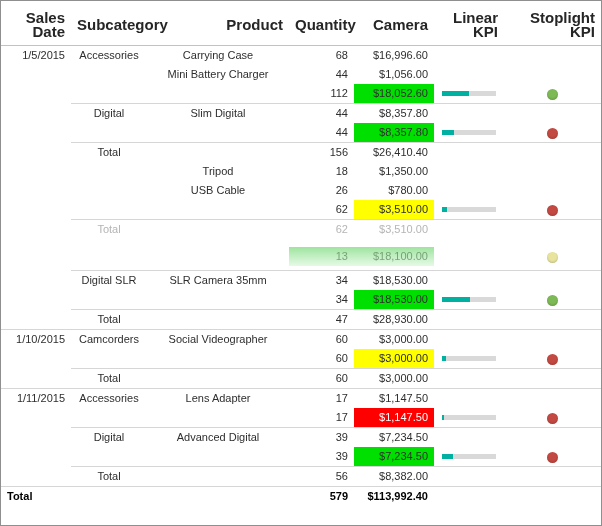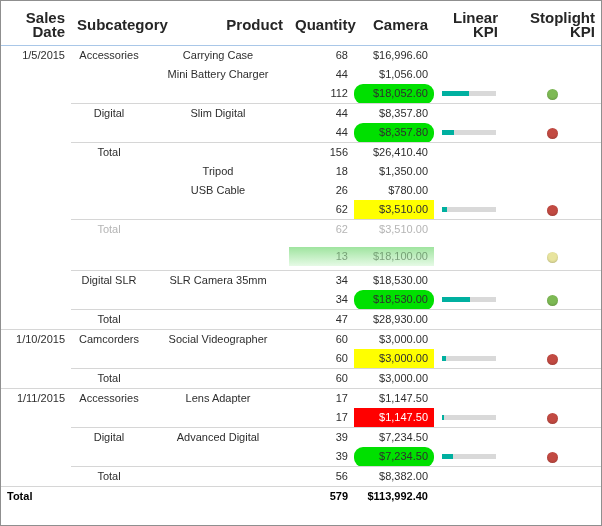--- a/index.html
+++ b/index.html
@@ -29,21 +29,21 @@
   tr.border-full td{border-top:1px solid var(--row-line,#d0d0d0);}
   tr.border-partial td{border-top:1px solid var(--row-line,#d0d0d0);}
   tr.border-partial td:first-child{border-top:none;}
 
   tr.gray td{color:#b5b5b5;}
   tr.grand td{font-weight:bold;color:#000;}
   tr.grand .c-date{text-align:left;}
   tr.faded td{color:rgba(72,110,72,0.6);}
   tr.spacer td{padding:0;border:none;}
 
-  td.bg-green{background:var(--bg-green,#00e000);border-radius:9px;}
+  td.bg-green{background:var(--bg-green,#00e000);}
   td.bg-yellow{background:var(--bg-yellow,#ffff00);}
   td.bg-red{background:var(--bg-red,#ff0000);color:#ffffff;}
   td.bg-fade{background:linear-gradient(180deg,var(--fade-top,#9fe49f),var(--fade-bottom,#e4f9e4));}
 
   .track{
     width:54px;height:5px;margin:0 auto;
     background:var(--kpi-track,#d9d9d9);
     font-size:0;line-height:0;
   }
   .fill{height:5px;min-width:2px;background:var(--kpi-fill,#00b0a0);}

